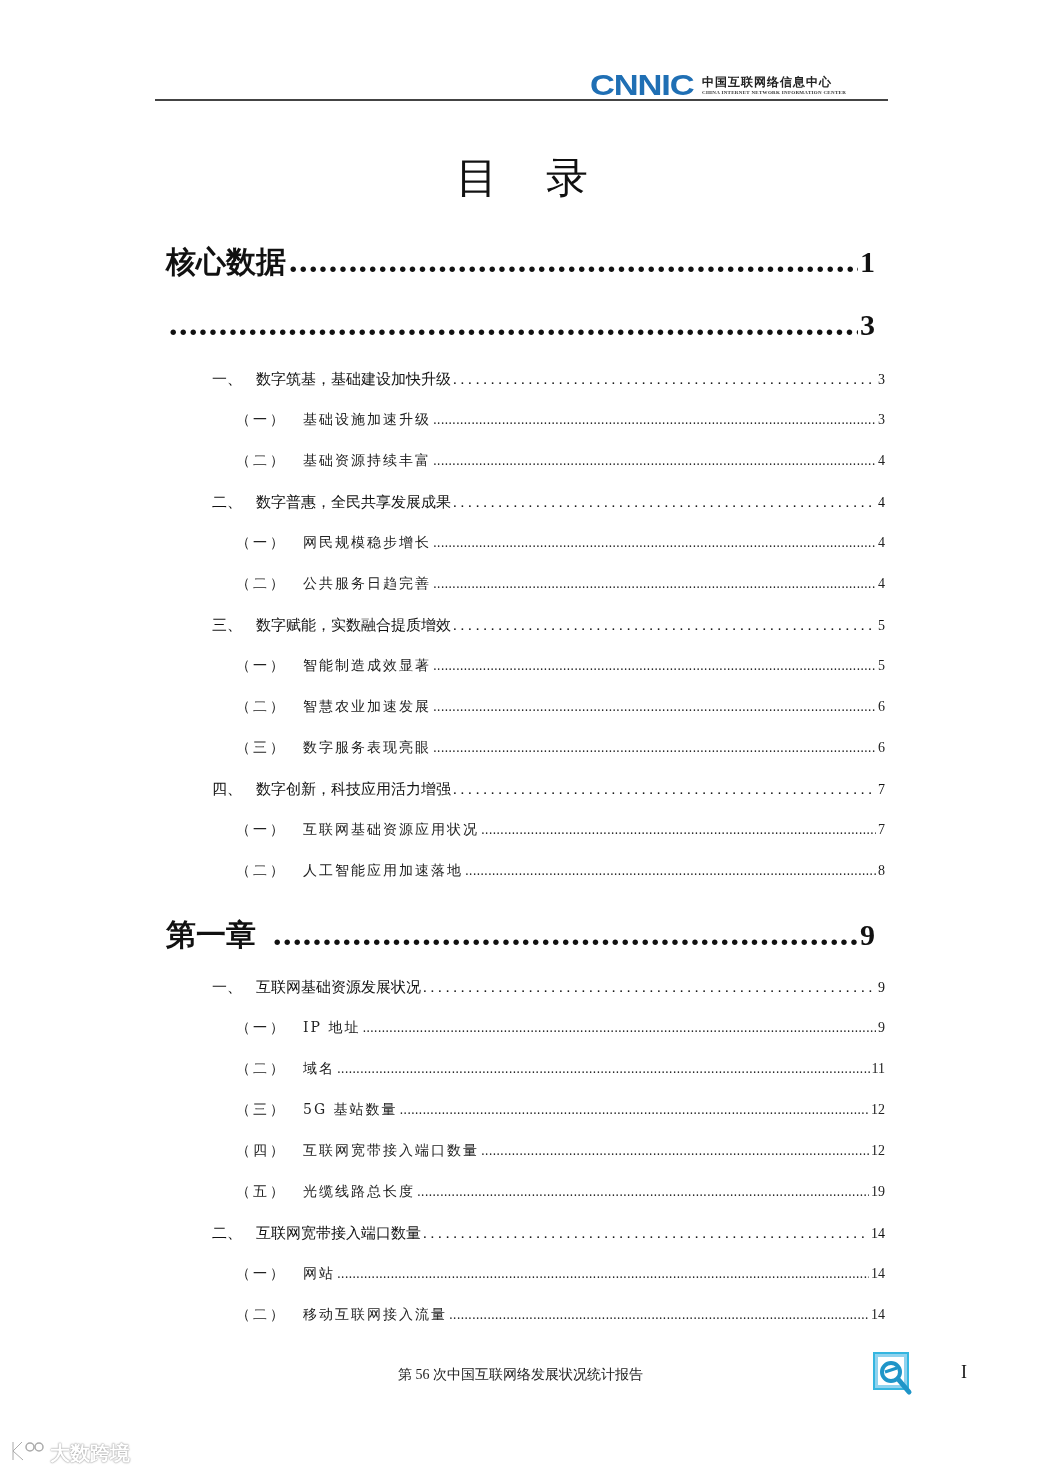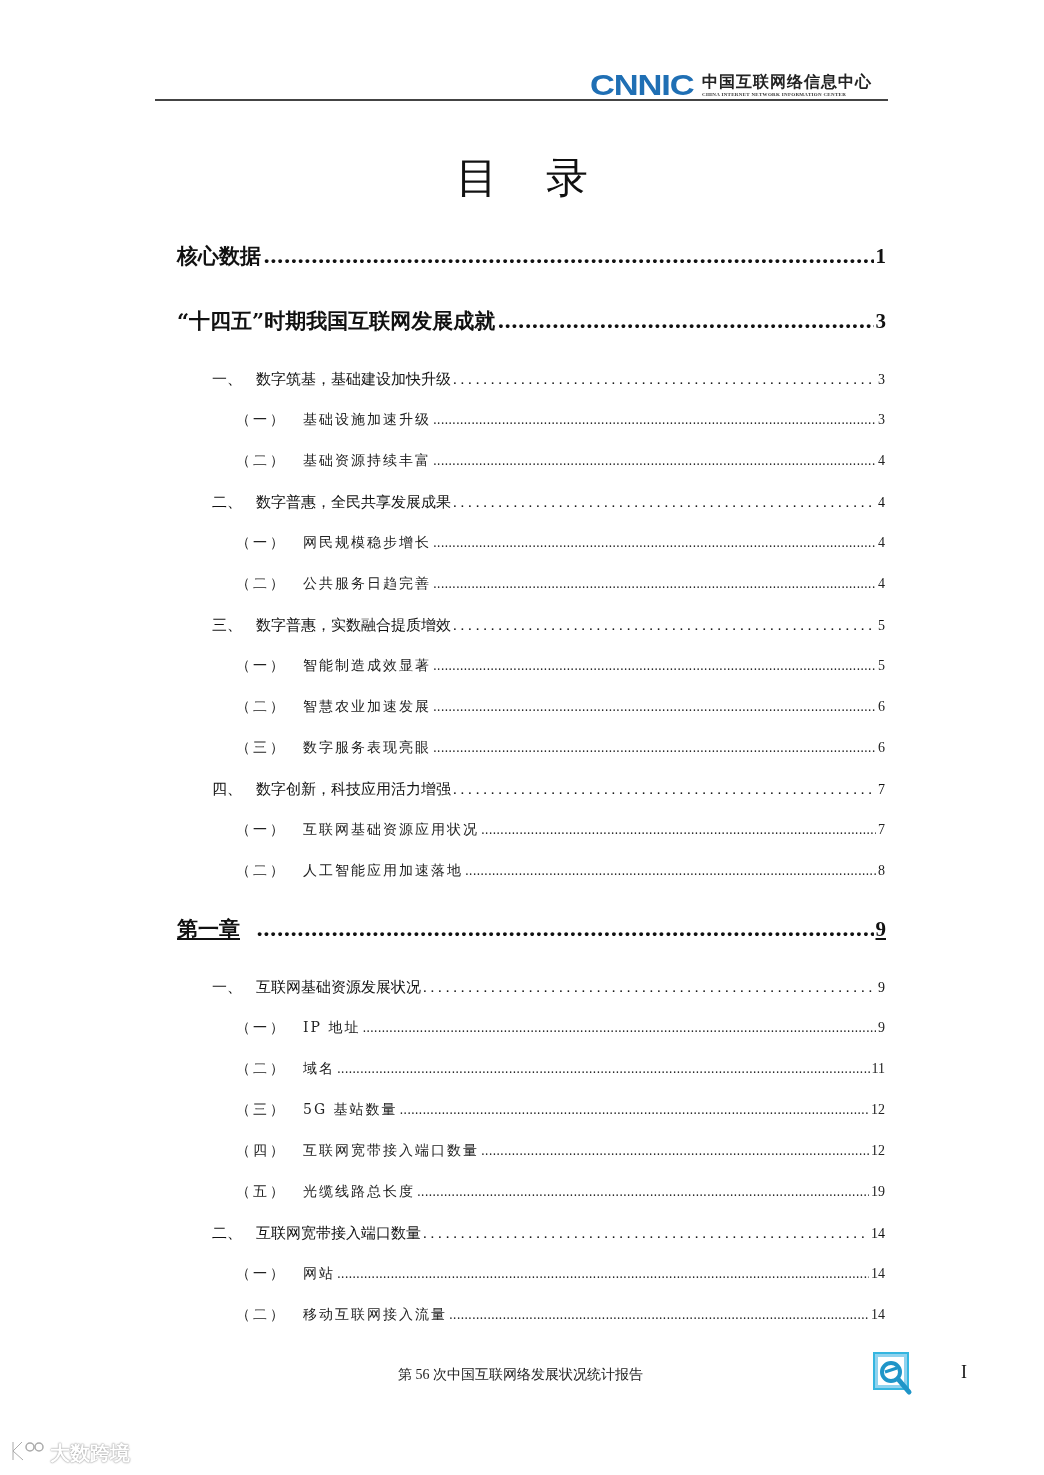--- a/index.html
+++ b/index.html
@@ -7,39 +7,39 @@
     width: 1044px; height: 1475px; position: relative; overflow: hidden;
     font-family: "DejaVu Serif", "Liberation Serif", serif; color: #111;
   }
   .header-logo { position: absolute; left: 590px; top: 70px; height: 30px; display: flex; align-items: center; }
   .cnnic-mark {
     font-family: "Liberation Sans", "DejaVu Sans", sans-serif; font-weight: 900;
     font-size: 30px; letter-spacing: -1px; color: #1f6fb4; line-height: 28px;
     transform: scaleX(1.15); transform-origin: left; margin-right: 22px;
   }
   .org-block { display: flex; flex-direction: column; line-height: 1; }
-  .org-cn { font-size: 16px; color: #222; font-weight: bold; letter-spacing: 1px; }
+  .org-cn { font-size: 12px; color: #222; font-weight: bold; letter-spacing: 1px; }
   .org-en { font-size: 5px; color: #333; letter-spacing: 0.3px; margin-top: 2px; font-family: "Liberation Serif", serif; font-weight: bold; }
   .header-rule { position: absolute; left: 155px; top: 99px; width: 733px; height: 2px; background: #444; }
 
   .page-title {
     position: absolute; left: 0; top: 150px; width: 1044px; text-align: center;
     font-size: 42px; letter-spacing: 48px; padding-left: 48px; box-sizing: border-box;
   }
 
   .toc { position: absolute; left: 0; top: 0; width: 1044px; }
   .toc-row { position: absolute; display: flex; align-items: baseline; white-space: nowrap; }
   .toc-row .lead { flex: 1; overflow: hidden; margin: 0 2px; position: relative; }
   .toc-row .lead::after {
     content: "................................................................................................................................................................................................................................................................................................................................................................................................";
     position: absolute; left: 0; bottom: 0; white-space: nowrap;
   }
   .toc-row .lead-fill { visibility: hidden; }
 
-  .lvl0 { left: 177px; width: 709px; font-size: 21px; font-weight: bold; }
+  .lvl0 { left: 166px; width: 709px; font-size: 30px; font-weight: bold; }
   .lvl0 .lead::after { letter-spacing: -0.5px; font-weight: bold; }
   .lvl1 { left: 212px; width: 673px; font-size: 15px; font-family: "DejaVu Sans", "Liberation Sans", sans-serif; }
   .lvl1 .lead::after { letter-spacing: 3.8px; font-family: "Liberation Serif", serif; }
   .lvl1 .num { margin-right: 14px; }
   .lvl2 { left: 236px; width: 649px; font-size: 14px; color: #222; }
   .lvl2 .lead::after { letter-spacing: 0px; font-size: 12px; }
   .lvl2 .num { margin-right: 16px; letter-spacing: 3px; }
   .lvl2 .label { letter-spacing: 2px; }
   .page { font-family: "Liberation Serif", "DejaVu Serif", serif; }
   .lvl1 .page, .lvl2 .page { font-size: 14px; }
@@ -68,21 +68,20 @@
 
 <div class="page-title">目录</div>
 
 <div class="toc" id="toc">
     <div class="toc-row lvl0" style="top: 242px;">
       <span class="label">核心数据</span>
       <span class="lead"><span class="lead-fill">.</span></span>
       <span class="page">1</span>
     </div>
     <div class="toc-row lvl0" style="top: 307px;">
-      <span class="label">“十四五”时期我国互联网发展成就</span>
       <span class="lead"><span class="lead-fill">.</span></span>
       <span class="page">3</span>
     </div>
     <div class="toc-row lvl1" style="top: 370px;">
       <span class="num">一、</span>
       <span class="label">数字筑基，基础建设加快升级</span>
       <span class="lead"><span class="lead-fill">.</span></span>
       <span class="page">3</span>
     </div>
     <div class="toc-row lvl2" style="top: 411px;">
@@ -110,21 +109,21 @@
       <span class="page">4</span>
     </div>
     <div class="toc-row lvl2" style="top: 575px;">
       <span class="num">（二）</span>
       <span class="label">公共服务日趋完善</span>
       <span class="lead"><span class="lead-fill">.</span></span>
       <span class="page">4</span>
     </div>
     <div class="toc-row lvl1" style="top: 616px;">
       <span class="num">三、</span>
-      <span class="label">数字普惠，实数融合提质增效</span>
+      <span class="label">数字赋能，实数融合提质增效</span>
       <span class="lead"><span class="lead-fill">.</span></span>
       <span class="page">5</span>
     </div>
     <div class="toc-row lvl2" style="top: 657px;">
       <span class="num">（一）</span>
       <span class="label">智能制造成效显著</span>
       <span class="lead"><span class="lead-fill">.</span></span>
       <span class="page">5</span>
     </div>
     <div class="toc-row lvl2" style="top: 698px;">
@@ -150,21 +149,21 @@
       <span class="label">互联网基础资源应用状况</span>
       <span class="lead"><span class="lead-fill">.</span></span>
       <span class="page">7</span>
     </div>
     <div class="toc-row lvl2" style="top: 862px;">
       <span class="num">（二）</span>
       <span class="label">人工智能应用加速落地</span>
       <span class="lead"><span class="lead-fill">.</span></span>
       <span class="page">8</span>
     </div>
-    <div class="toc-row lvl0" style="top: 915px; text-decoration: underline;">
+    <div class="toc-row lvl0" style="top: 915px;">
       <span class="num" style="margin-right: 14px;">第一章</span>
       <span class="lead"><span class="lead-fill">.</span></span>
       <span class="page">9</span>
     </div>
     <div class="toc-row lvl1" style="top: 978px;">
       <span class="num">一、</span>
       <span class="label">互联网基础资源发展状况</span>
       <span class="lead"><span class="lead-fill">.</span></span>
       <span class="page">9</span>
     </div>

